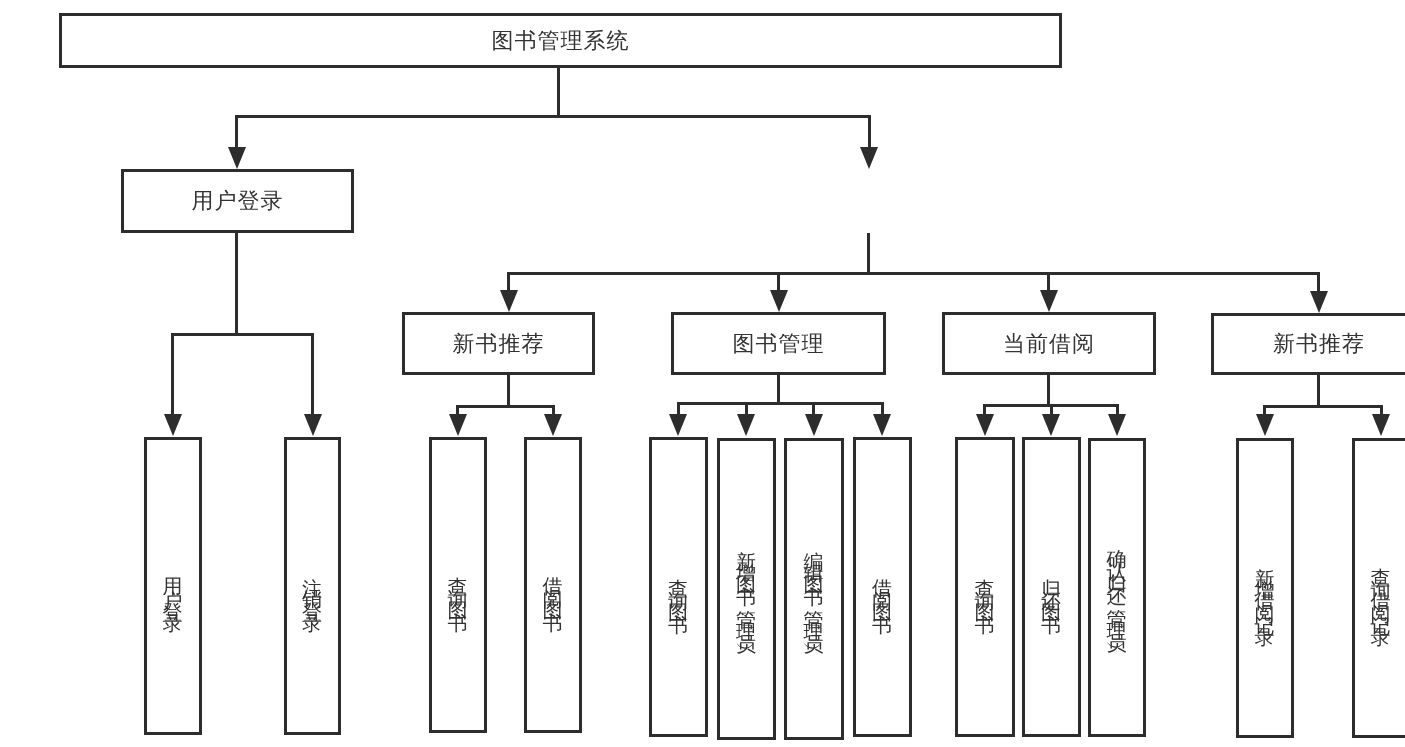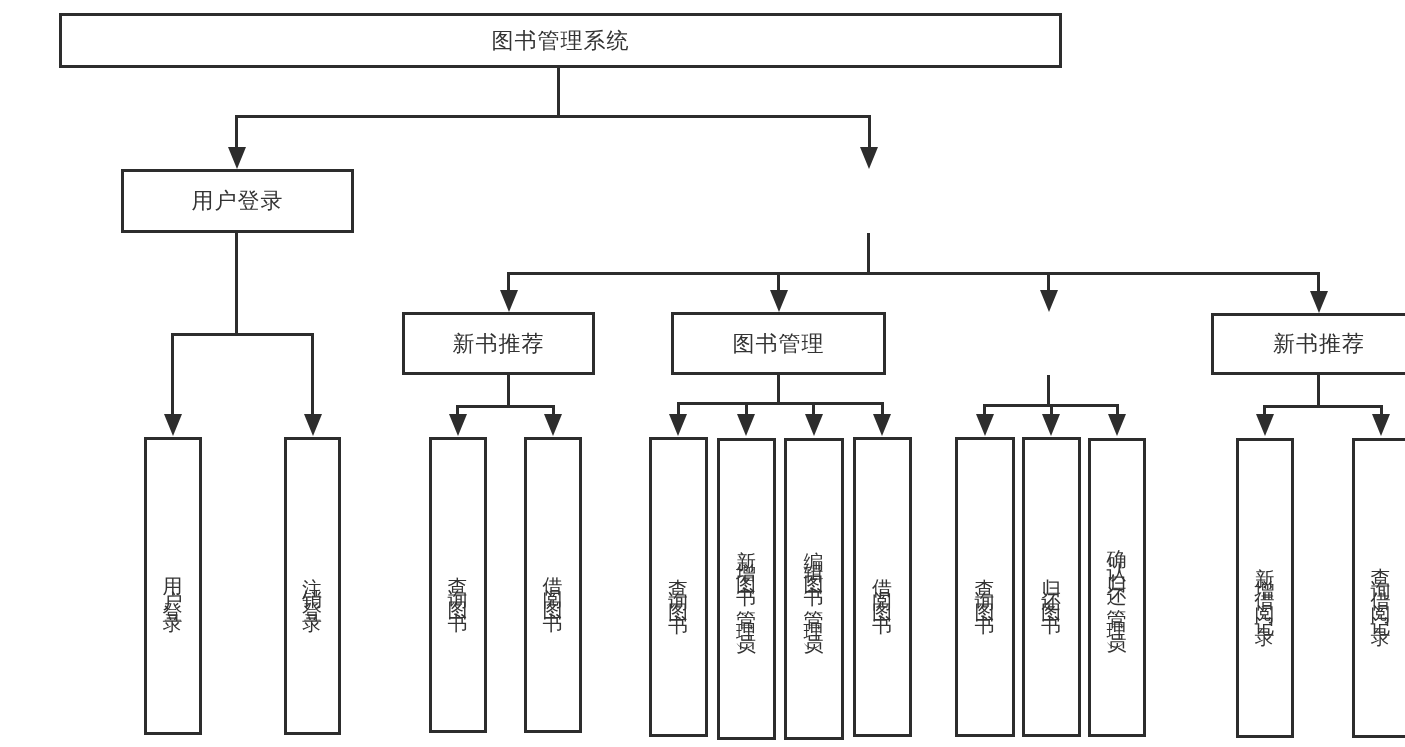--- a/index.html
+++ b/index.html
@@ -64,20 +64,21 @@
   <div class="ar" style="left:461px;top:290px"></div>
   <div class="vl" style="left:738px;top:272px;height:21px"></div>
   <div class="ar" style="left:731px;top:290px"></div>
   <div class="vl" style="left:1008px;top:272px;height:21px"></div>
   <div class="ar" style="left:1001px;top:290px"></div>
   <div class="vl" style="left:1278px;top:272px;height:22px"></div>
   <div class="ar" style="left:1271px;top:291px"></div>
 
   <div class="box hbox" style="left:363px;top:312px;width:193px;height:63px">新书推荐</div>
   <div class="box hbox" style="left:632px;top:312px;width:215px;height:63px">图书管理</div>
+  <div class="box hbox" style="left:903px;top:312px;width:214px;height:63px">当前借阅</div>
   <div class="box hbox" style="left:1172px;top:313px;width:216px;height:62px">新书推荐</div>
 
   <div class="vl" style="left:468px;top:375px;height:33px"></div>
   <div class="hl" style="left:417px;top:405px;width:99px"></div>
   <div class="vl" style="left:417px;top:405px;height:12px"></div>
   <div class="ar" style="left:410px;top:414px"></div>
   <div class="vl" style="left:513px;top:405px;height:12px"></div>
   <div class="ar" style="left:505px;top:414px"></div>
 
   <div class="vl" style="left:738px;top:375px;height:30px"></div>

